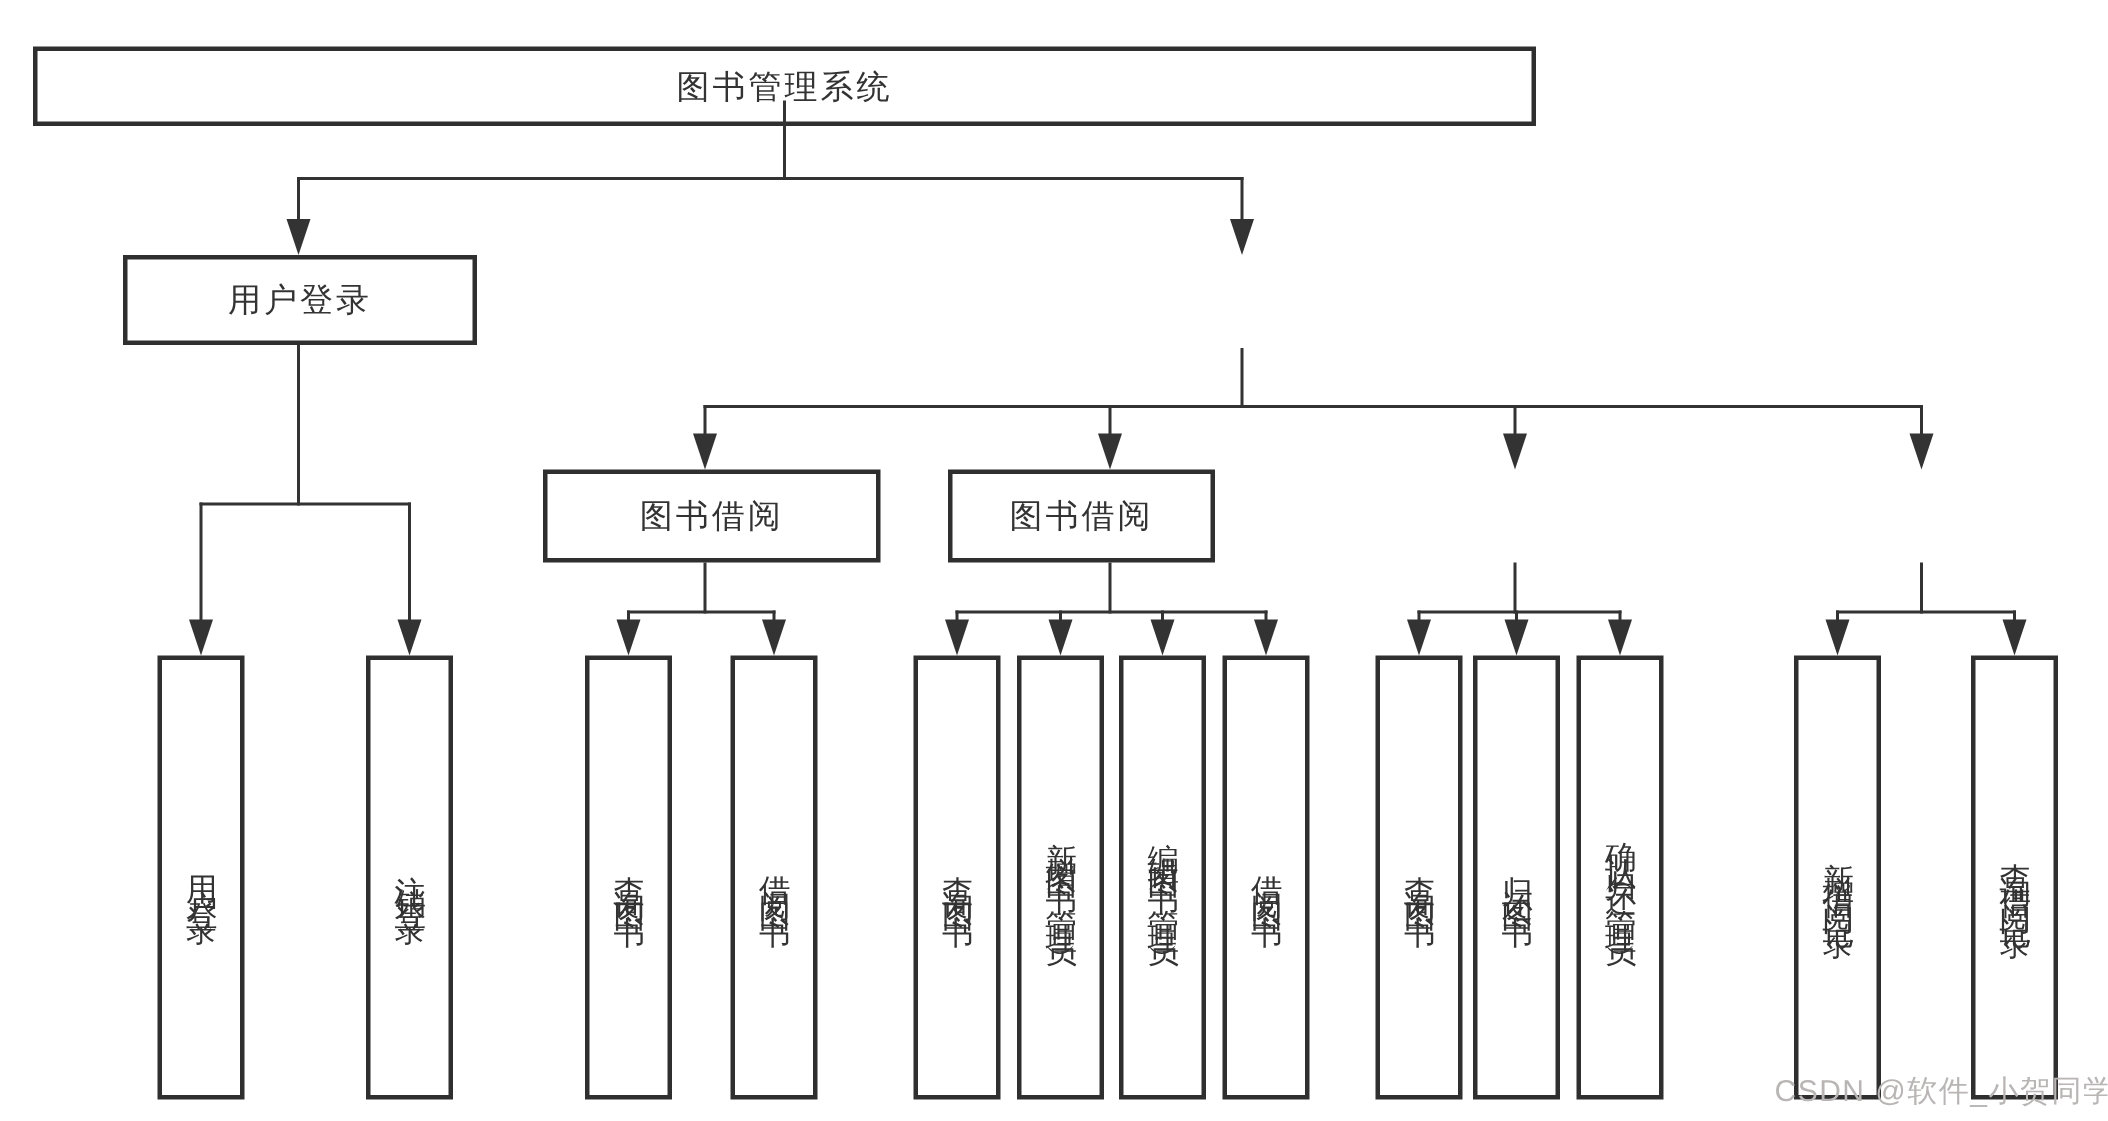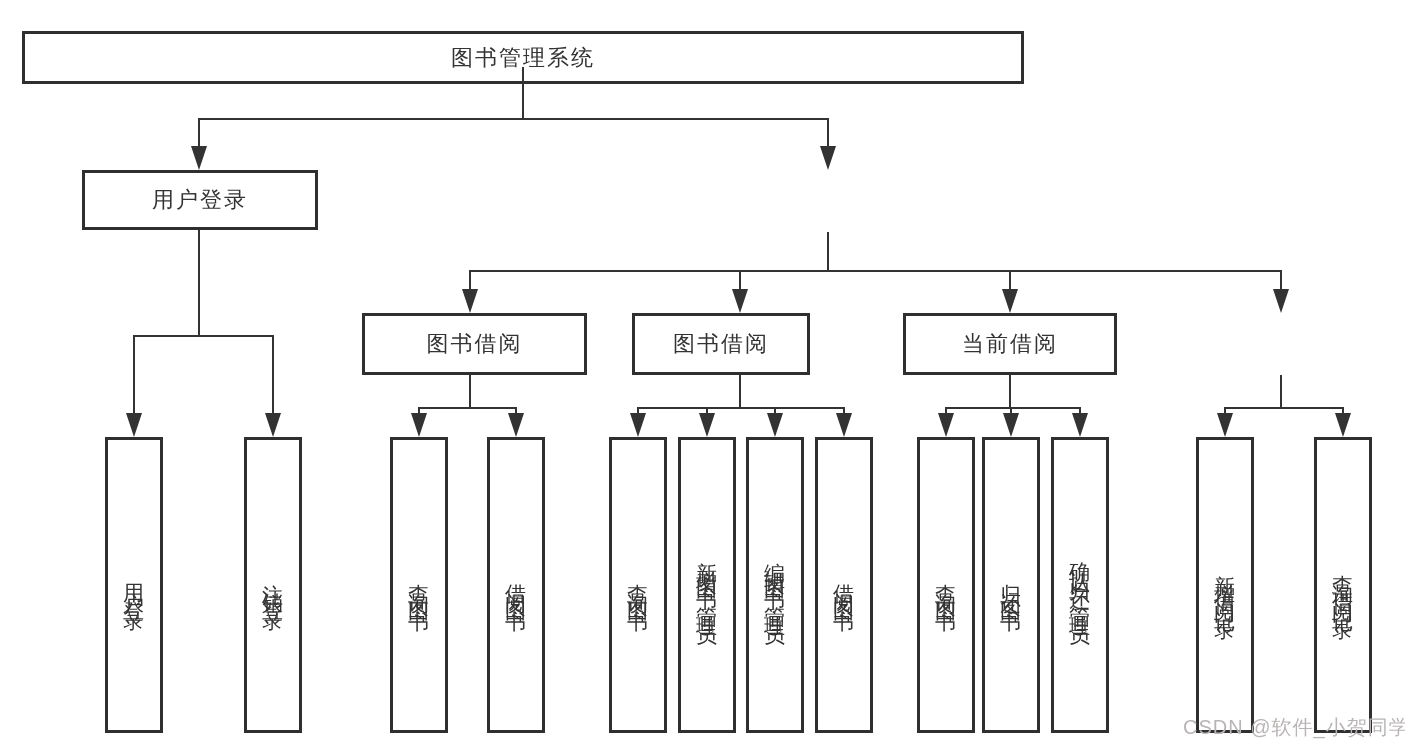--- a/index.html
+++ b/index.html
@@ -73,23 +73,20 @@
 
 
   <div class="node" style="left:362px; top:313px; width:225px; height:62px;">
     <span>图书借阅</span>
   </div>
 
   <div class="node" style="left:632px; top:313px; width:178px; height:62px;">
     <span>图书借阅</span>
   </div>
 
-  <div class="node" style="left:903px; top:313px; width:214px; height:62px;">
-    <span>当前借阅</span>
-  </div>
 
 
   <div class="node leaf" style="left:105px; top:437px; width:58px; height:296px;">
     <span>用户登录</span>
   </div>
   <div class="node leaf" style="left:244px; top:437px; width:58px; height:296px;">
     <span>注销登录</span>
   </div>
 
   <div class="node leaf" style="left:390px; top:437px; width:58px; height:296px;">

